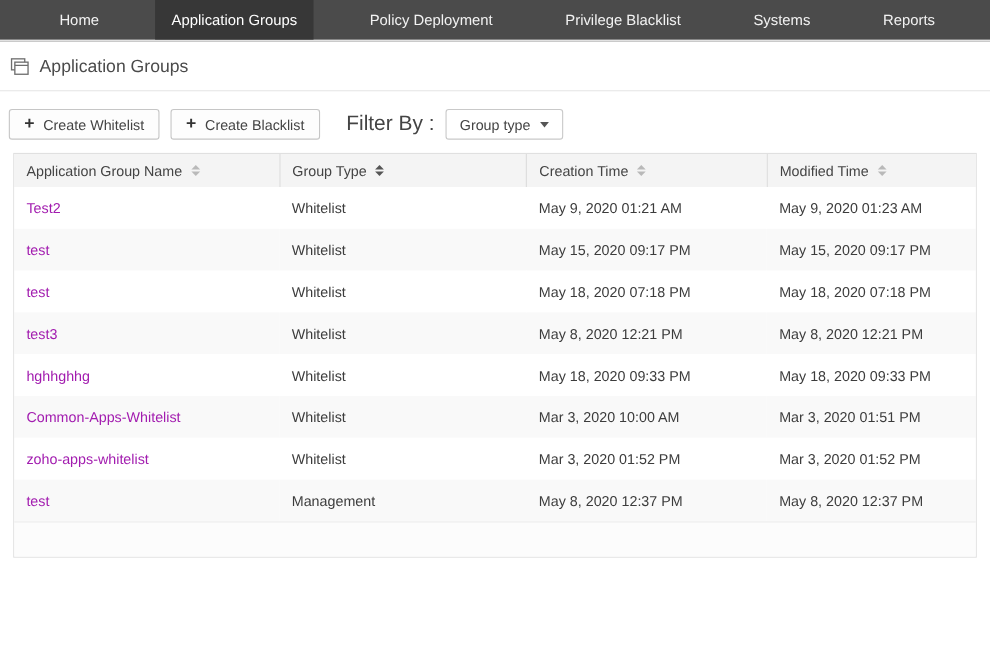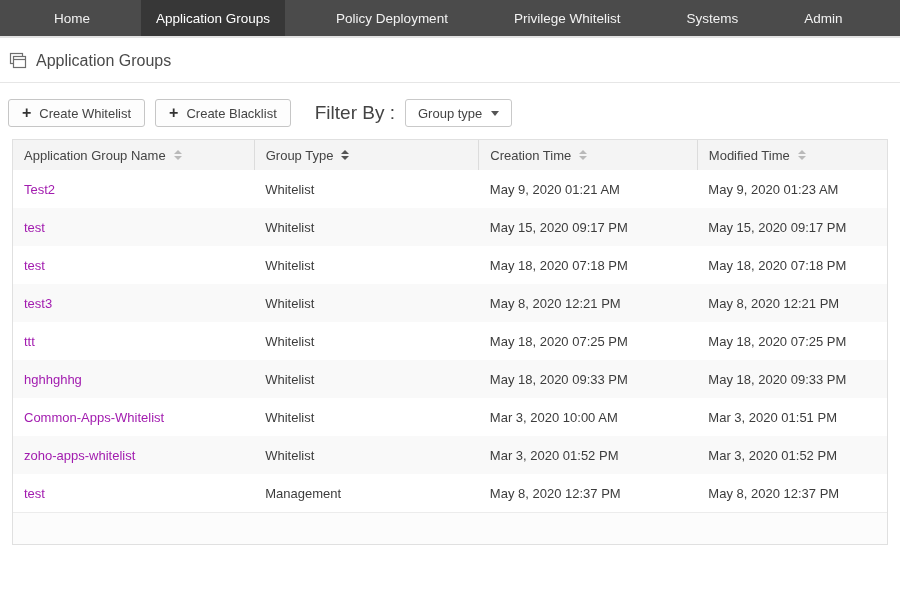--- a/index.html
+++ b/index.html
@@ -55,22 +55,23 @@
   tbody a { color:#a21caf; text-decoration:none; cursor:pointer; }
   .table-footer { height:32px; background:#fcfcfc; border-top:1px solid #ececec; }
 </style>
 </head>
 <body>
 
 <div class="topnav">
   <div class="nav-item">Home</div>
   <div class="nav-item active">Application Groups</div>
   <div class="nav-item">Policy Deployment</div>
-  <div class="nav-item">Privilege Whitelist</div>
+  <div class="nav-item">Privilege Blacklist</div>
   <div class="nav-item">Systems</div>
+  <div class="nav-item">Reports</div>
   <div class="nav-item">Admin</div>
   <div class="nav-item">Support</div>
 </div>
 
 <div class="title-bar">
   <span class="title-icon">
     <svg width="19" height="18" viewBox="0 0 19 18">
       <rect x="2.5" y="1.5" width="12" height="10" fill="#ffffff" stroke="#6e6e6e" stroke-width="1.2"></rect>
       <rect x="5.5" y="4.5" width="12" height="11" fill="#ffffff" stroke="#6e6e6e" stroke-width="1.2"></rect>
       <line x1="5.5" y1="7.5" x2="17.5" y2="7.5" stroke="#6e6e6e" stroke-width="1.2"></line>
@@ -162,26 +163,20 @@
         <td>May 18, 2020 07:18 PM</td>
         <td>May 18, 2020 07:18 PM</td>
       </tr>
       <tr>
         <td><a>test3</a></td>
         <td>Whitelist</td>
         <td>May 8, 2020 12:21 PM</td>
         <td>May 8, 2020 12:21 PM</td>
       </tr>
       <tr>
-        <td><a>ttt</a></td>
-        <td>Whitelist</td>
-        <td>May 18, 2020 07:25 PM</td>
-        <td>May 18, 2020 07:25 PM</td>
-      </tr>
-      <tr>
         <td><a>hghhghhg</a></td>
         <td>Whitelist</td>
         <td>May 18, 2020 09:33 PM</td>
         <td>May 18, 2020 09:33 PM</td>
       </tr>
       <tr>
         <td><a>Common-Apps-Whitelist</a></td>
         <td>Whitelist</td>
         <td>Mar 3, 2020 10:00 AM</td>
         <td>Mar 3, 2020 01:51 PM</td>

